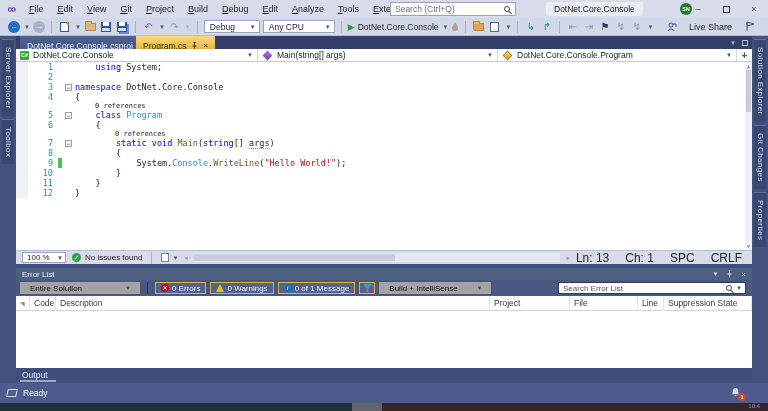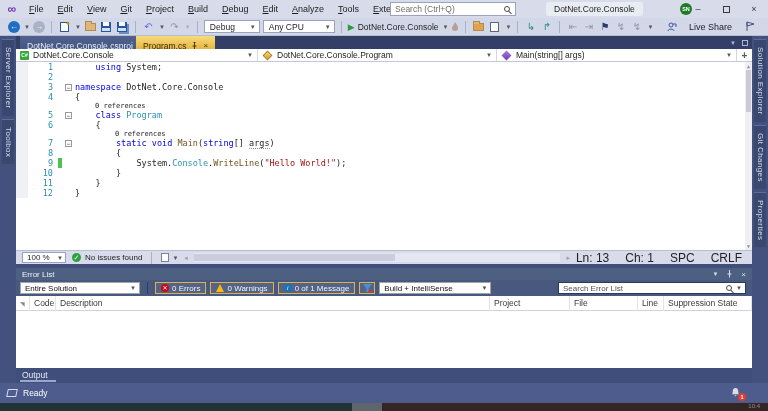--- a/index.html
+++ b/index.html
@@ -132,21 +132,21 @@
   .hscroll .thumb { position:absolute; left:0; top:1px; height:7px; width:55%; background:#c9cdde; }
   .scroll-arr { color:#9aa1b6; font-size:7px; }
   .ed-status { display:flex; gap:16px; padding-right:4px; color:#1e1e1e; font-size:12px; }
   
   .elist { position:absolute; left:16px; top:268px; width:736px; height:100px; background:#fff; }
   .el-title { height:12px; background:#4d6082; color:#f0f3fa; display:flex;
     align-items:center; padding:0 6px; font-size:8px; }
   .el-title .icons { margin-left:auto; display:flex; gap:8px; align-items:center; color:#d7ddec; }
   .el-toolbar { height:16px; background:#49587f; display:flex; align-items:center;
     gap:4px; padding:0 4px; }
-  .el-combo { height:12px; background:#fff; border:1px solid #a3a3a3; display:flex;
+  .el-combo { height:12px; background:#fff; border:6px solid #a3a3a3; display:flex;
     align-items:center; padding:0 3px 0 4px; font-size:8px; color:#111; }
   .el-combo .lbl { flex:1; white-space:nowrap; }
   .tog { height:12px; display:flex; align-items:center; gap:3px; padding:0 5px;
     border:1px solid #d9b44a; background:rgba(255,255,255,0.07); color:#f0f3fa; font-size:8px; }
   .err-ic { width:8px; height:8px; border-radius:50%; background:#c50b17; color:#fff;
     font-size:6px; line-height:8px; text-align:center; flex:none; }
   .warn-ic { width:0; height:0; border-left:4.5px solid transparent; border-right:4.5px solid transparent;
     border-bottom:8px solid #fcb714; position:relative; flex:none; }
   .info-ic { width:8px; height:8px; border-radius:50%; background:#1a72bb; color:#fff;
     font-size:6px; line-height:8px; text-align:center; font-style:italic; flex:none; }
@@ -313,28 +313,28 @@
       <span class="sq"></span>
     </div>
   </div>
 
   <div class="navbar">
     <div class="nav-combo nc1">
       <span class="csproj-ic">C#</span>
       <span class="lbl">DotNet.Core.Console</span>
       <span class="caret">▼</span>
     </div>
+    <div class="nav-combo nc3">
+      <span class="method-ic"></span>
+      <span class="lbl">Main(string[] args)</span>
+      <span class="caret">▼</span>
+    </div>
     <div class="nav-combo nc2">
       <span class="class-ic"></span>
       <span class="lbl">DotNet.Core.Console.Program</span>
-      <span class="caret">▼</span>
-    </div>
-    <div class="nav-combo nc3">
-      <span class="method-ic"></span>
-      <span class="lbl">Main(string[] args)</span>
       <span class="caret">▼</span>
     </div>
     <div class="nav-combo split-btn">+</div>
   </div>
 
   <div class="code-area" id="codeArea">
     <div class="crow"><span class="bp"></span><span class="ln">1</span><span class="chg"></span><span class="fold"></span><span class="ct"><span class="tk-p">    </span><span class="tk-k">using</span><span class="tk-p"> System;</span></span></div>
       <div class="crow"><span class="bp"></span><span class="ln">2</span><span class="chg"></span><span class="fold"></span><span class="ct"></span></div>
       <div class="crow"><span class="bp"></span><span class="ln">3</span><span class="chg"></span><span class="fold"><span class="foldbox"></span></span><span class="ct"><span class="tk-k">namespace</span><span class="tk-p"> DotNet.Core.Console</span></span></div>
       <div class="crow"><span class="bp"></span><span class="ln">4</span><span class="chg"></span><span class="fold"></span><span class="ct"><span class="tk-p">{</span></span></div>

